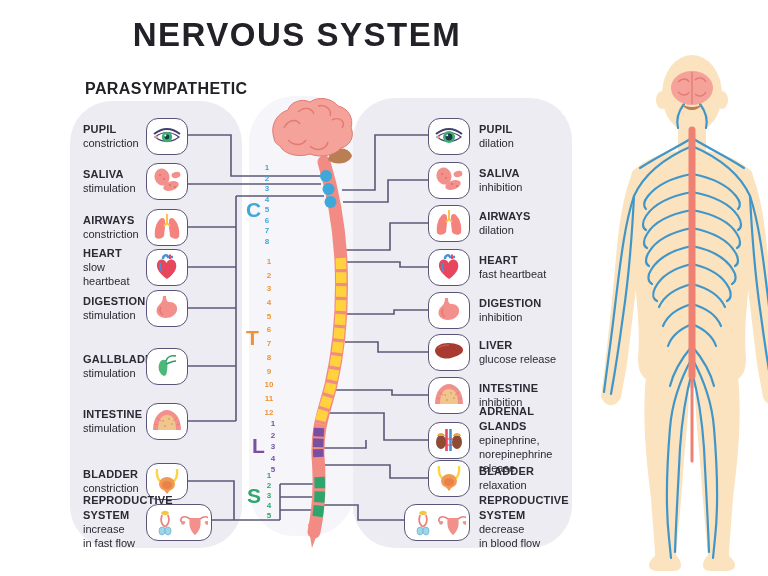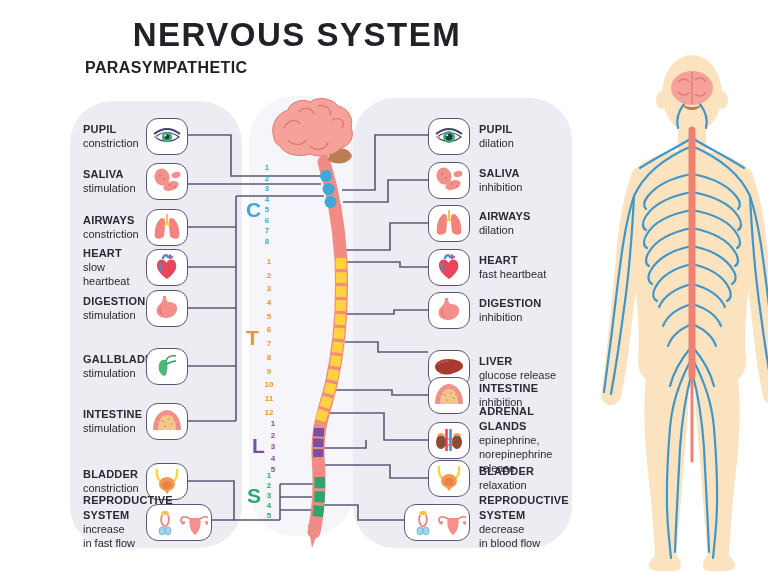--- a/index.html
+++ b/index.html
@@ -1,21 +1,21 @@
 <!DOCTYPE html>
 <html><head>
 <meta charset="utf-8">
 <style>
   html,body{margin:0;padding:0;background:#fff;}
   #stage{position:relative;width:768px;height:576px;background:#ffffff;overflow:hidden;
          font-family:"Liberation Sans","DejaVu Sans",sans-serif;color:#2b2933;margin-left:28px;}
   .title{position:absolute;left:0;right:230px;top:16px;text-align:center;
          font-size:33px;font-weight:800;letter-spacing:1.5px;color:#232127;}
   .heading{position:absolute;font-size:16px;font-weight:800;letter-spacing:.4px;color:#232127;}
-  #heading-left{left:57px;top:59px;}
+  #heading-left{left:57px;top:80px;}
   #heading-right{left:376px;top:67px;}
   .panel{position:absolute;background:#ececf2;border-radius:42px;}
   #panel-left{left:42px;top:101px;width:172px;height:447px;}
   #panel-right{left:325px;top:98px;width:219px;height:450px;}
   #panel-center{left:221px;top:96px;width:106px;height:440px;background:#f6f6fa;border-radius:46px;}
   #art{position:absolute;left:0;top:0;z-index:2;}
   .row{position:absolute;display:flex;align-items:center;height:44px;z-index:3;}
   .lrow{left:55px;}
   .rrow{left:400px;}
   .rlabel{font-size:11px;line-height:1.3;color:#2b2933;}
@@ -362,21 +362,21 @@
       <svg width="36" height="30" viewBox="0 0 36 30">
         <path d="M14,3 C14,7 13,9 10,12 C6,16 7,22 12,24 C19,27 27,23 28,17 C29,12 25,9 21,9 C18,9 17,7 17,3 Z" fill="#f4908c"></path>
         <path d="M12,14 C10,17 11,20 14,22" stroke="#e2766e" stroke-width="1.4" fill="none"></path>
       </svg>
     </div>
     <div class="rlabel">
         <b>DIGESTION</b>
         <span>inhibition</span>
       </div>
   </div>
-  <div class="row rrow" style="top:346px">
+  <div class="row rrow" style="top:330px">
     <div class="ibox">
       <svg width="36" height="30" viewBox="0 0 36 30">
         <path d="M4,14 C4,9 10,6 17,6 C26,6 32,9 32,13 C32,17 26,19 20,21 C13,23 5,20 4,14 Z" fill="#a93a30"></path>
         <path d="M7,11 C10,9 14,8 18,8" stroke="#c8564a" stroke-width="1.4" fill="none"></path>
       </svg>
     </div>
     <div class="rlabel">
         <b>LIVER</b>
         <span>glucose release</span>
       </div>

